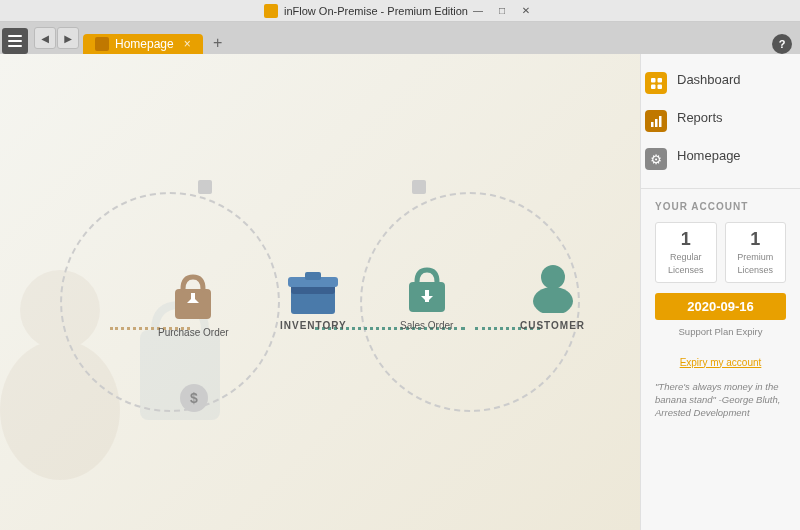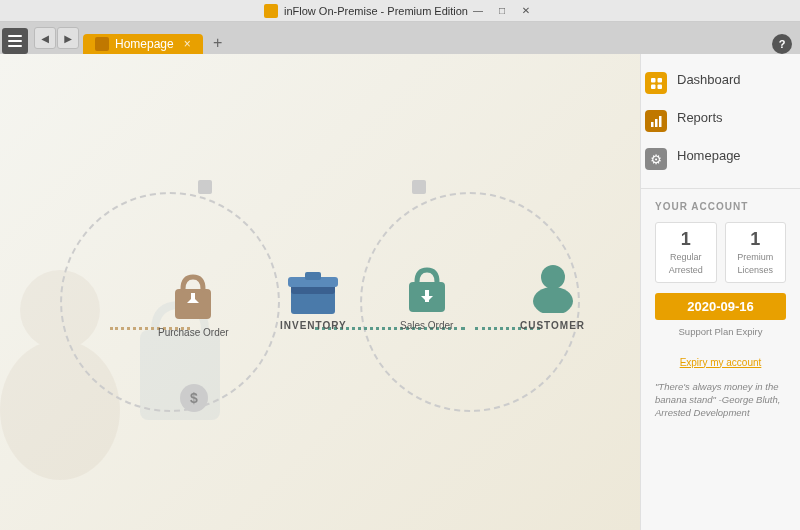--- a/index.html
+++ b/index.html
@@ -458,21 +458,21 @@
         <div class="sidebar-icon icon-settings">⚙</div>
         <span>Homepage</span>
       </div>
     </div>
 
     <div class="account-section">
       <div class="account-title">YOUR ACCOUNT</div>
       <div class="licenses-row">
         <div class="license-box">
           <span class="license-num">1</span>
-          <span class="license-type">Regular Arrested</span>
+          <span class="license-type">Regular Licenses</span>
         </div>
         <div class="license-box">
           <span class="license-num">1</span>
           <span class="license-type">Premium Licenses</span>
         </div>
       </div>
       <div class="date-box">2020-09-16</div>
       <div class="support-expiry">Support Plan Expiry</div>
       <div class="manage-link">Expiry my account</div>
       <div class="quote-text">"There's always money in the banana stand" -George Bluth, Arrested Development</div>

